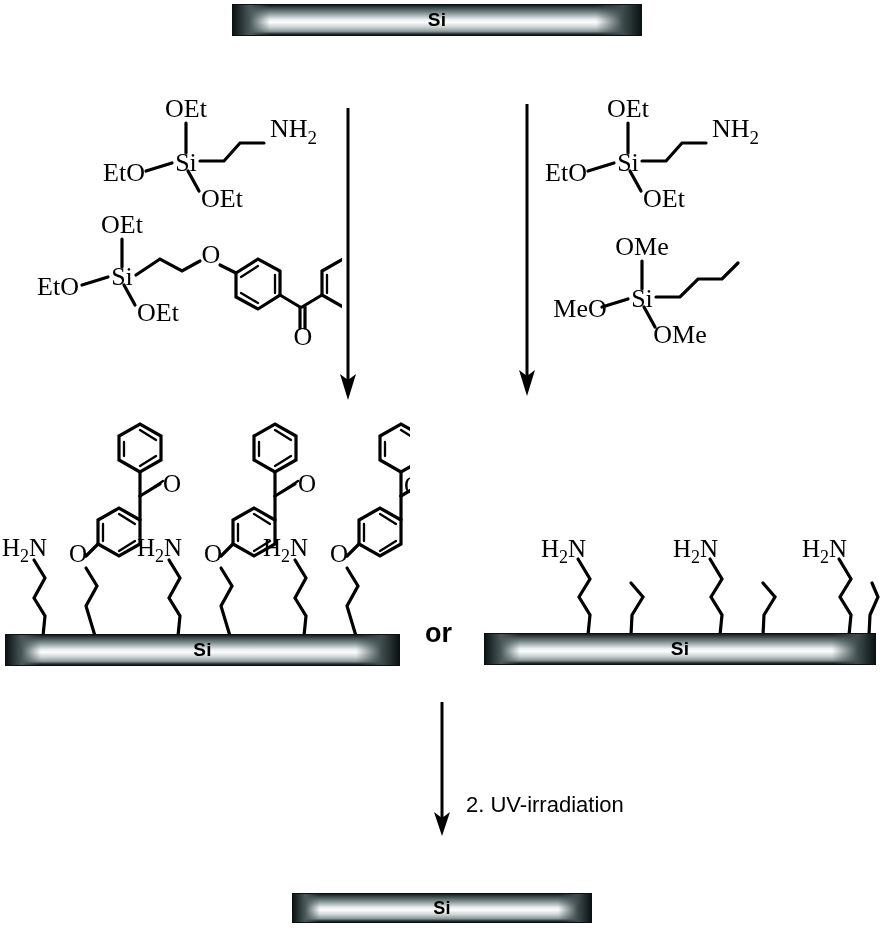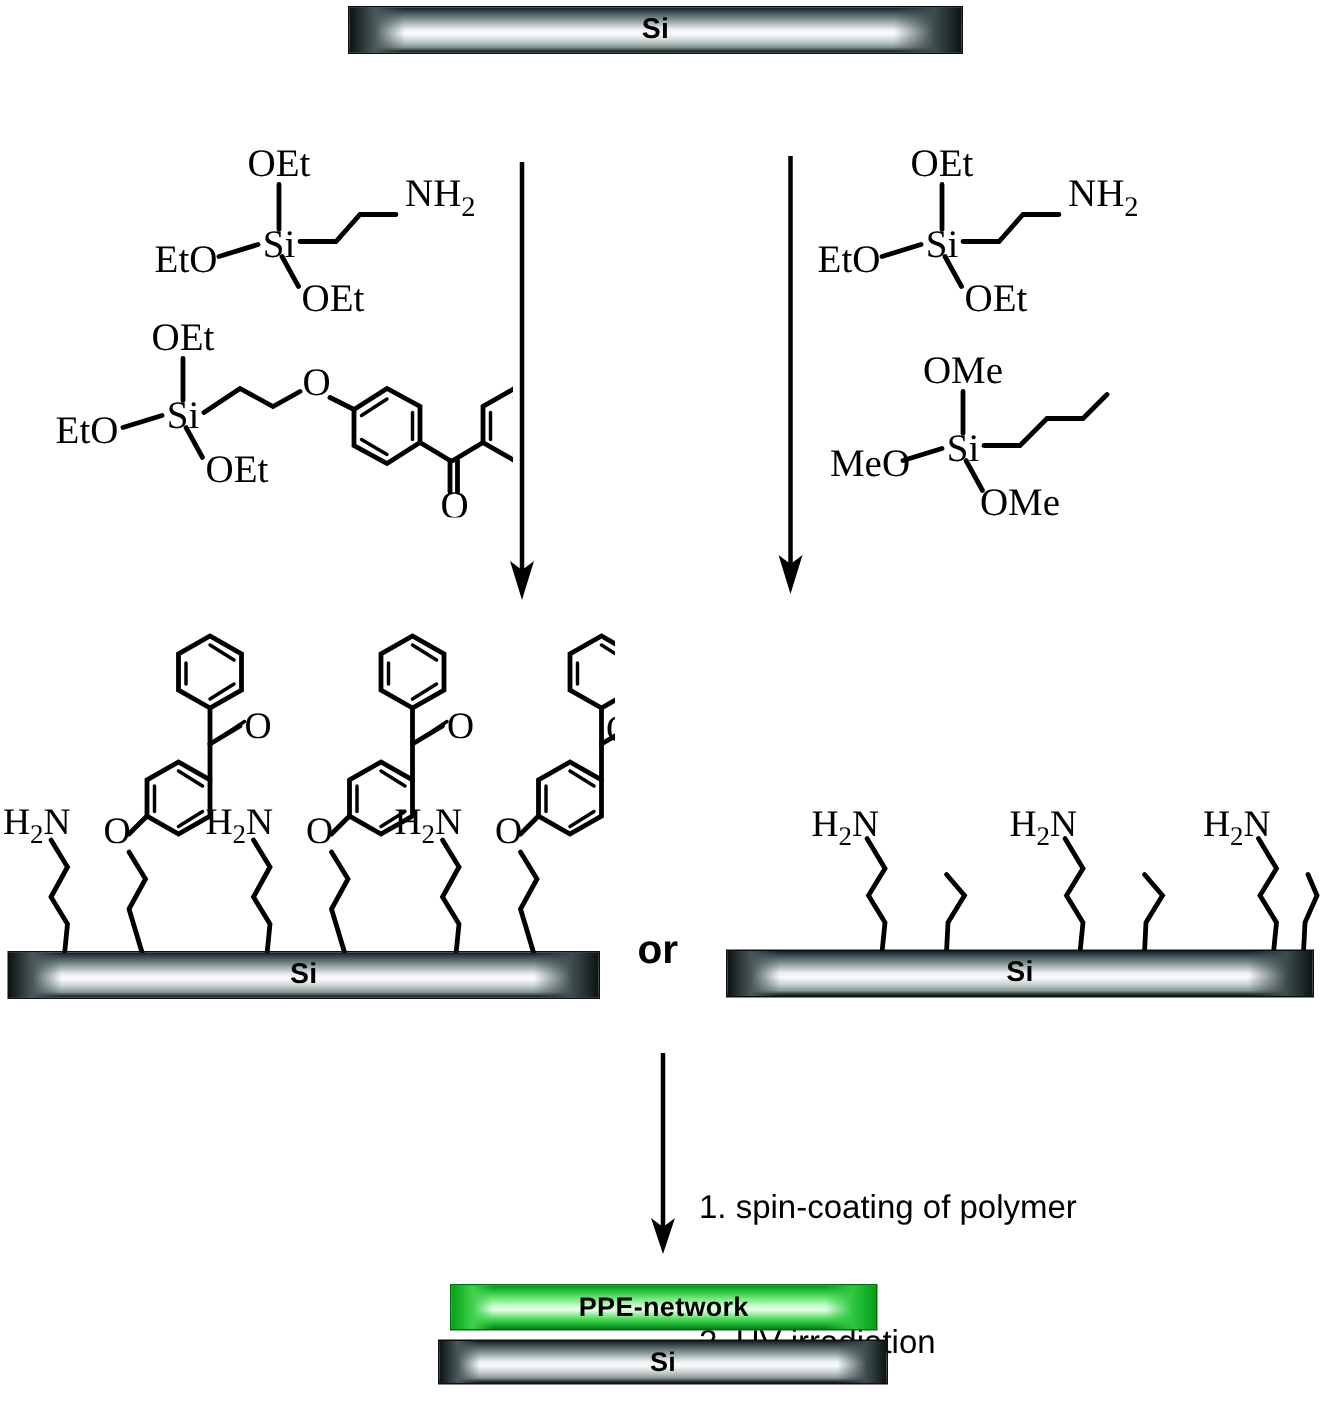--- a/index.html
+++ b/index.html
@@ -238,26 +238,22 @@
   <div class="bar si-bar" style="left:484px;top:633px;width:392px;height:32px;">
     <span class="bar-label" style="font-size:19px;">Si</span>
   </div>
 
   <svg style="position:absolute;left:428px;top:702px;" width="30" height="134" viewBox="0 0 30 134">
     <line x1="14" y1="0" x2="14" y2="116" stroke="#000" stroke-width="3"></line>
     <polygon points="14,134 6,110 14,116 22,110" fill="#000"></polygon>
   </svg>
 
   <div class="steps" style="left:466px;top:730px;">
-    <div>1. spin-coating of polymer</div>
     <div>2. UV-irradiation</div>
     
   </div>
 
-  <div class="bar ppe-bar" style="left:300px;top:856px;width:285px;height:31px;">
-    <span class="bar-label" style="font-size:18px;">PPE-network</span>
-  </div>
 
   <div class="bar si-bar" style="left:292px;top:893px;width:300px;height:30px;">
     <span class="bar-label" style="font-size:18px;">Si</span>
   </div>
 
 </div>
 
 </body></html>

